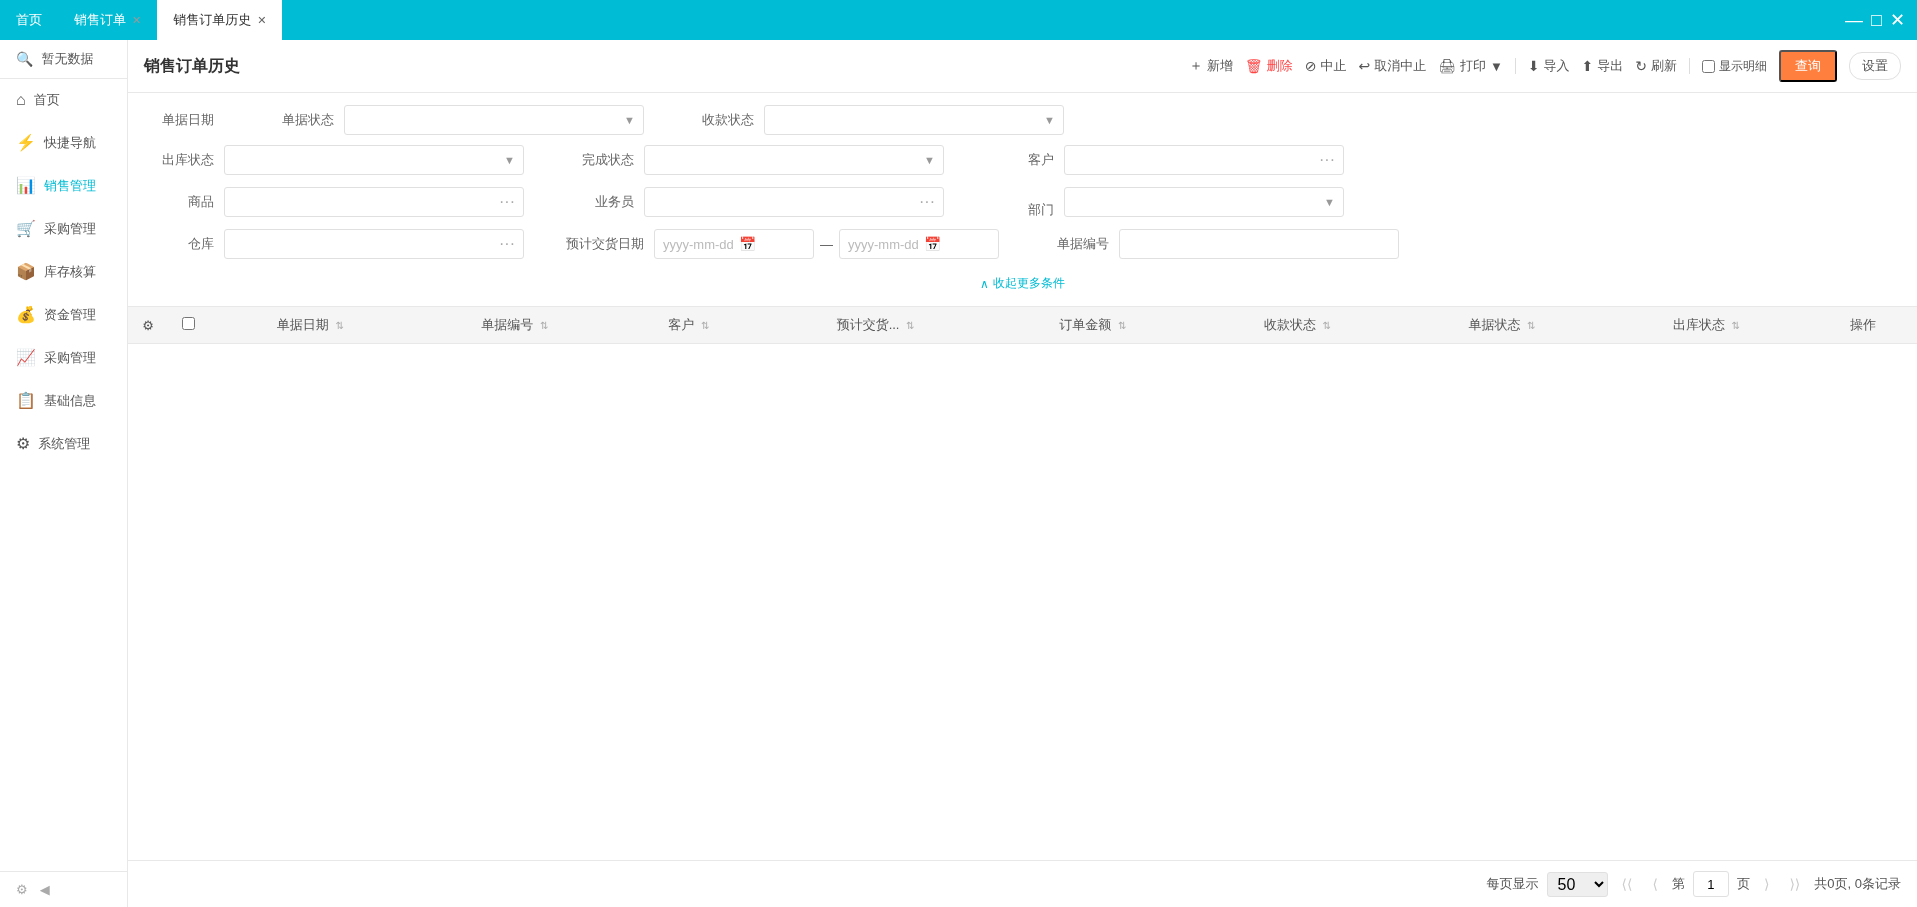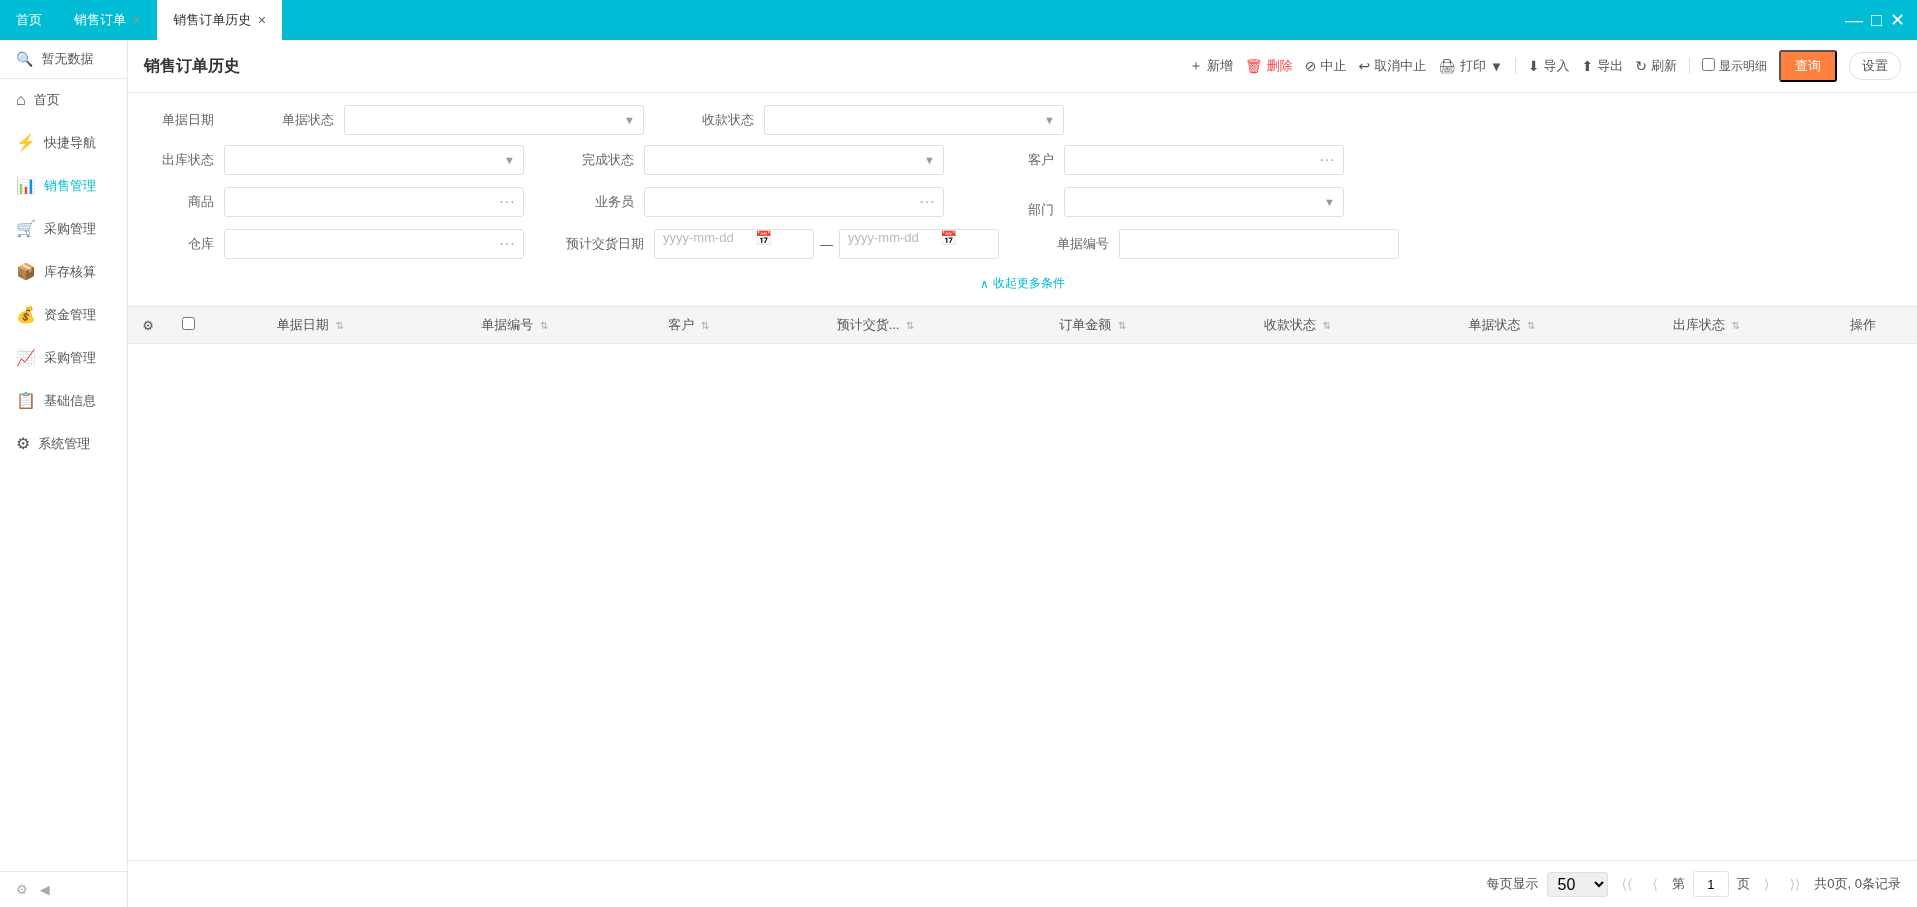--- a/index.html
+++ b/index.html
@@ -32,37 +32,37 @@
 
     
     .page-header { display: flex; align-items: center; justify-content: space-between; padding: 10px 16px; background: #fff; border-bottom: 1px solid #e8e8e8; }
     .page-title { font-size: 16px; font-weight: bold; color: #333; }
     .toolbar { display: flex; align-items: center; gap: 12px; }
     .toolbar-btn { display: flex; align-items: center; gap: 4px; font-size: 13px; color: #555; cursor: pointer; white-space: nowrap; }
     .toolbar-btn .tb-icon { font-size: 14px; }
     .toolbar-btn.primary { background: #ff7f3f; color: #fff; padding: 5px 14px; border-radius: 3px; }
     .toolbar-btn.danger { color: #f44; }
     .toolbar-divider { width: 1px; height: 16px; background: #ddd; }
-    .checkbox-label { display: flex; align-items: flex-start; gap: 4px; font-size: 12px; color: #555; }
+    .checkbox-label { display: flex; align-items: center; gap: 4px; font-size: 12px; color: #555; }
 
     
     .filter-area { background: #fff; padding: 12px 16px; border-bottom: 1px solid #e8e8e8; }
     .filter-row { display: flex; align-items: center; margin-bottom: 10px; gap: 0; }
     .filter-row:last-child { margin-bottom: 0; }
     .filter-label { width: 80px; color: #666; font-size: 13px; flex-shrink: 0; text-align: right; padding-right: 10px; }
     .filter-control { flex: 1; display: flex; align-items: center; gap: 6px; }
     .date-chip { background: #ff7f3f; color: #fff; border-radius: 10px; padding: 1px 8px; font-size: 12px; cursor: pointer; }
     .date-link { color: #555; font-size: 12px; cursor: pointer; padding: 1px 5px; }
     .date-range-text { color: #666; font-size: 12px; margin-left: 4px; }
     .filter-select { flex: 1; border: 1px solid #e0e0e0; border-radius: 3px; height: 30px; padding: 0 8px; display: flex; align-items: center; justify-content: space-between; cursor: pointer; background: #fff; }
     .filter-select span { color: #bbb; font-size: 13px; }
     .filter-select .arrow { color: #999; font-size: 11px; }
     .filter-input { flex: 1; border: 1px solid #e0e0e0; border-radius: 3px; height: 30px; padding: 0 8px; background: #fff; color: #bbb; display: flex; align-items: center; }
     .filter-dots { color: #aaa; cursor: pointer; font-size: 16px; margin-left: 4px; }
-    .date-input { border: 1px solid #e0e0e0; border-radius: 3px; height: 30px; padding: 0 8px; display: flex; align-items: flex-start; gap: 22px; flex: 1; background: #fff; color: #bbb; font-size: 13px; }
+    .date-input { border: 1px solid #e0e0e0; border-radius: 3px; height: 30px; padding: 0 8px; display: flex; align-items: center; gap: 6px; flex: 1; background: #fff; color: #bbb; font-size: 13px; }
     .date-sep { margin: 0 6px; color: #555; }
     .calendar-icon { color: #aaa; font-size: 14px; }
     .collapse-row { display: flex; justify-content: center; padding: 6px 0 2px; }
     .collapse-btn { color: #00bcd4; font-size: 12px; cursor: pointer; display: flex; align-items: center; gap: 4px; }
 
     
     .table-area { flex: 1; background: #fff; overflow: auto; }
     table { width: 100%; border-collapse: collapse; }
     thead tr { background: #f5f5f5; border-bottom: 1px solid #e8e8e8; }
     thead th { padding: 9px 10px; font-size: 13px; color: #555; font-weight: normal; text-align: center; white-space: nowrap; border-bottom: 1px solid #e8e8e8; }

